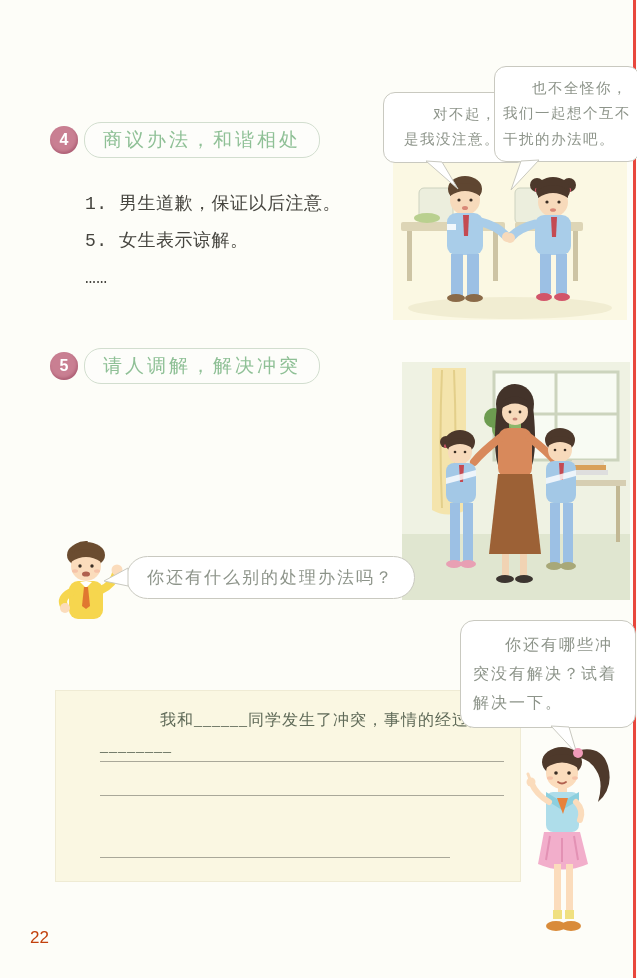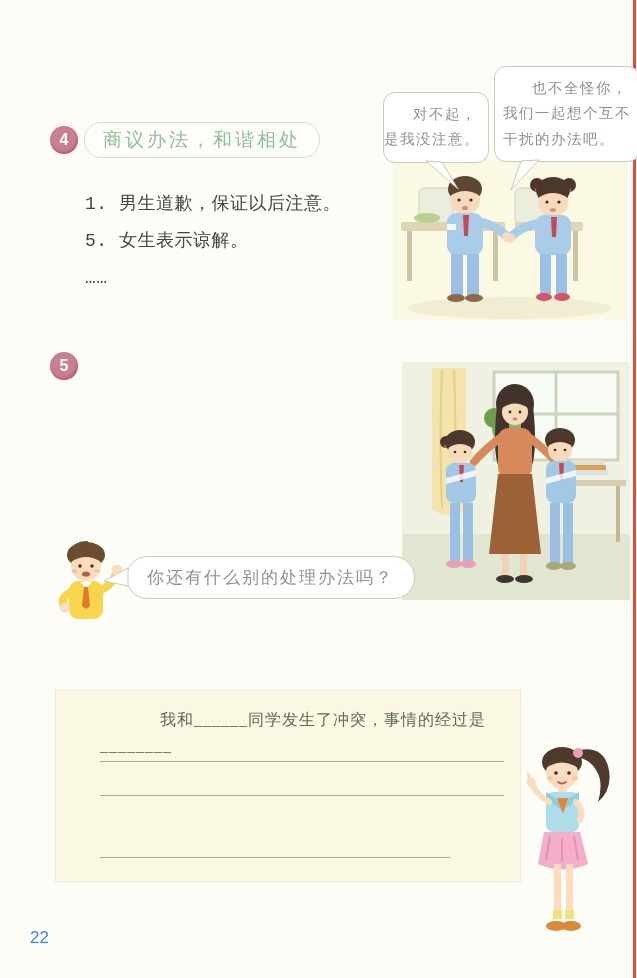--- a/index.html
+++ b/index.html
@@ -13,21 +13,21 @@
              box-shadow:inset -1px -2px 3px rgba(140,55,80,.45);z-index:2;}
   .sec-pill{position:absolute;border:1.5px solid #d2decf;border-radius:17px;padding:4px 18px;
             color:#8fc096;font-size:19px;letter-spacing:3px;z-index:2;background:rgba(255,255,255,.25);font-family:Liberation Mono, monospace;}
 
   
   .list{position:absolute;left:85px;top:186px;font-size:18px;line-height:37px;letter-spacing:.5px;z-index:2;font-family:Liberation Mono, monospace;}
   .para{position:absolute;left:85px;top:424px;width:308px;font-size:18px;line-height:37px;letter-spacing:.5px;z-index:2;}
 
   
   .bubble{position:absolute;background:#fff;border:1px solid #c9c9c0;color:#8d948a;z-index:3;}
-  .bub-a{left:383px;top:92px;width:104px;padding:9px 0;font-size:14.5px;letter-spacing:1.5px;
+  .bub-a{left:383px;top:92px;width:104px;padding:9px 20px;font-size:14.5px;letter-spacing:1.5px;
          line-height:1.75;text-indent:2em;border-radius:12px;}
   .bub-b{left:494px;top:66px;width:128px;padding:9px 8px;font-size:14.5px;letter-spacing:1.5px;
          line-height:1.75;text-indent:2em;border-radius:12px;}
   .bub-c{left:126px;top:556px;padding:9px 20px;font-size:17px;letter-spacing:2px;
          border-radius:22px;white-space:nowrap;}
   .bub-d{left:460px;top:620px;width:150px;padding:10px 12px;font-size:16px;letter-spacing:2px;
          line-height:1.8;text-indent:2em;border-radius:14px;}
   .tail{position:absolute;z-index:4;}
 
   
@@ -39,21 +39,21 @@
   
   .panel{position:absolute;left:55px;top:690px;width:464px;height:190px;background:#faf7e2;
          border:1px solid #efebd4;z-index:1;}
   .hand{color:#5f6a58;font-size:16px;letter-spacing:1px;}
   .t1{position:absolute;left:44px;right:14px;top:16px;text-indent:60px;line-height:1.6;}
   .t2{position:absolute;left:44px;top:120px;text-indent:16px;}
   .rule{position:absolute;border-top:1px solid #a9a899;left:44px;right:16px;height:0;}
   .r1{top:70px}.r2{top:104px}
   .r3{top:166px;right:auto;width:350px;}
 
-  .pagenum{position:absolute;left:30px;top:928px;font:17px "Liberation Sans",sans-serif;color:#3b82f6;z-index:2;}
+  .pagenum{position:absolute;left:30px;top:928px;font:17px "Liberation Sans",sans-serif;color:#c2410c;z-index:2;}
 </style>
 </head>
 <body>
 
 <div class="page">
   <div class="edge-line"></div>
 
   <div class="sec-badge" style="left:50px;top:126px;">4</div>
   <div class="sec-pill" style="left:84px;top:122px;">商议办法，和谐相处</div>
 
@@ -128,20 +128,21 @@
   </div>
 
   <div class="bubble bub-b">
     <span>也不全怪你，我们一起想个互不干扰的办法吧。</span>
     <svg class="tail" style="left:10px;top:100%;margin-top:-2px;" width="42" height="34">
       <path d="M34,1 L6,31 L16,2 Z" fill="#ffffff" stroke="#c9c9c0" stroke-width="1"></path>
     </svg>
   </div>
 
   <div class="sec-badge" style="left:50px;top:352px;">5</div>
+  <div class="sec-pill" style="left:84px;top:348px;">请人调解，解决冲突</div>
 
 
   <div class="illo2">
     <svg width="228" height="238" viewBox="0 0 228 238">
       <rect width="228" height="238" fill="#eff2e3"></rect>
       <rect y="172" width="228" height="66" fill="#e0e6d0"></rect>
       <g stroke="#ccd4bd" stroke-width="3" fill="#f8fbf3">
         <rect x="92" y="10" width="124" height="88"></rect>
         <line x1="154" y1="10" x2="154" y2="98"></line>
         <line x1="92" y1="52" x2="216" y2="52"></line>
@@ -237,20 +238,26 @@
     </svg>
   </div>
 
   <div class="bubble bub-c">
     <span>你还有什么别的处理办法吗？</span>
     <svg class="tail" style="left:-24px;top:9px;" width="26" height="26">
       <path d="M25,2 L1,15 L25,20 Z" fill="#ffffff" stroke="#c9c9c0" stroke-width="1"></path>
     </svg>
   </div>
 
+  <div class="bubble bub-d">
+    <span>你还有哪些冲突没有解决？试着解决一下。</span>
+    <svg class="tail" style="left:86px;top:100%;margin-top:-2px;" width="40" height="32">
+      <path d="M4,1 L30,29 L22,2 Z" fill="#ffffff" stroke="#c9c9c0" stroke-width="1"></path>
+    </svg>
+  </div>
 
   <div class="panel">
     <div class="hand t1">我和______同学发生了冲突，事情的经过是________</div>
     <div class="rule r1"></div>
     <div class="rule r2"></div>
     <div class="rule r3"></div>
   </div>
 
   <div class="girl-mascot">
     <svg width="112" height="200" viewBox="0 0 112 200">

